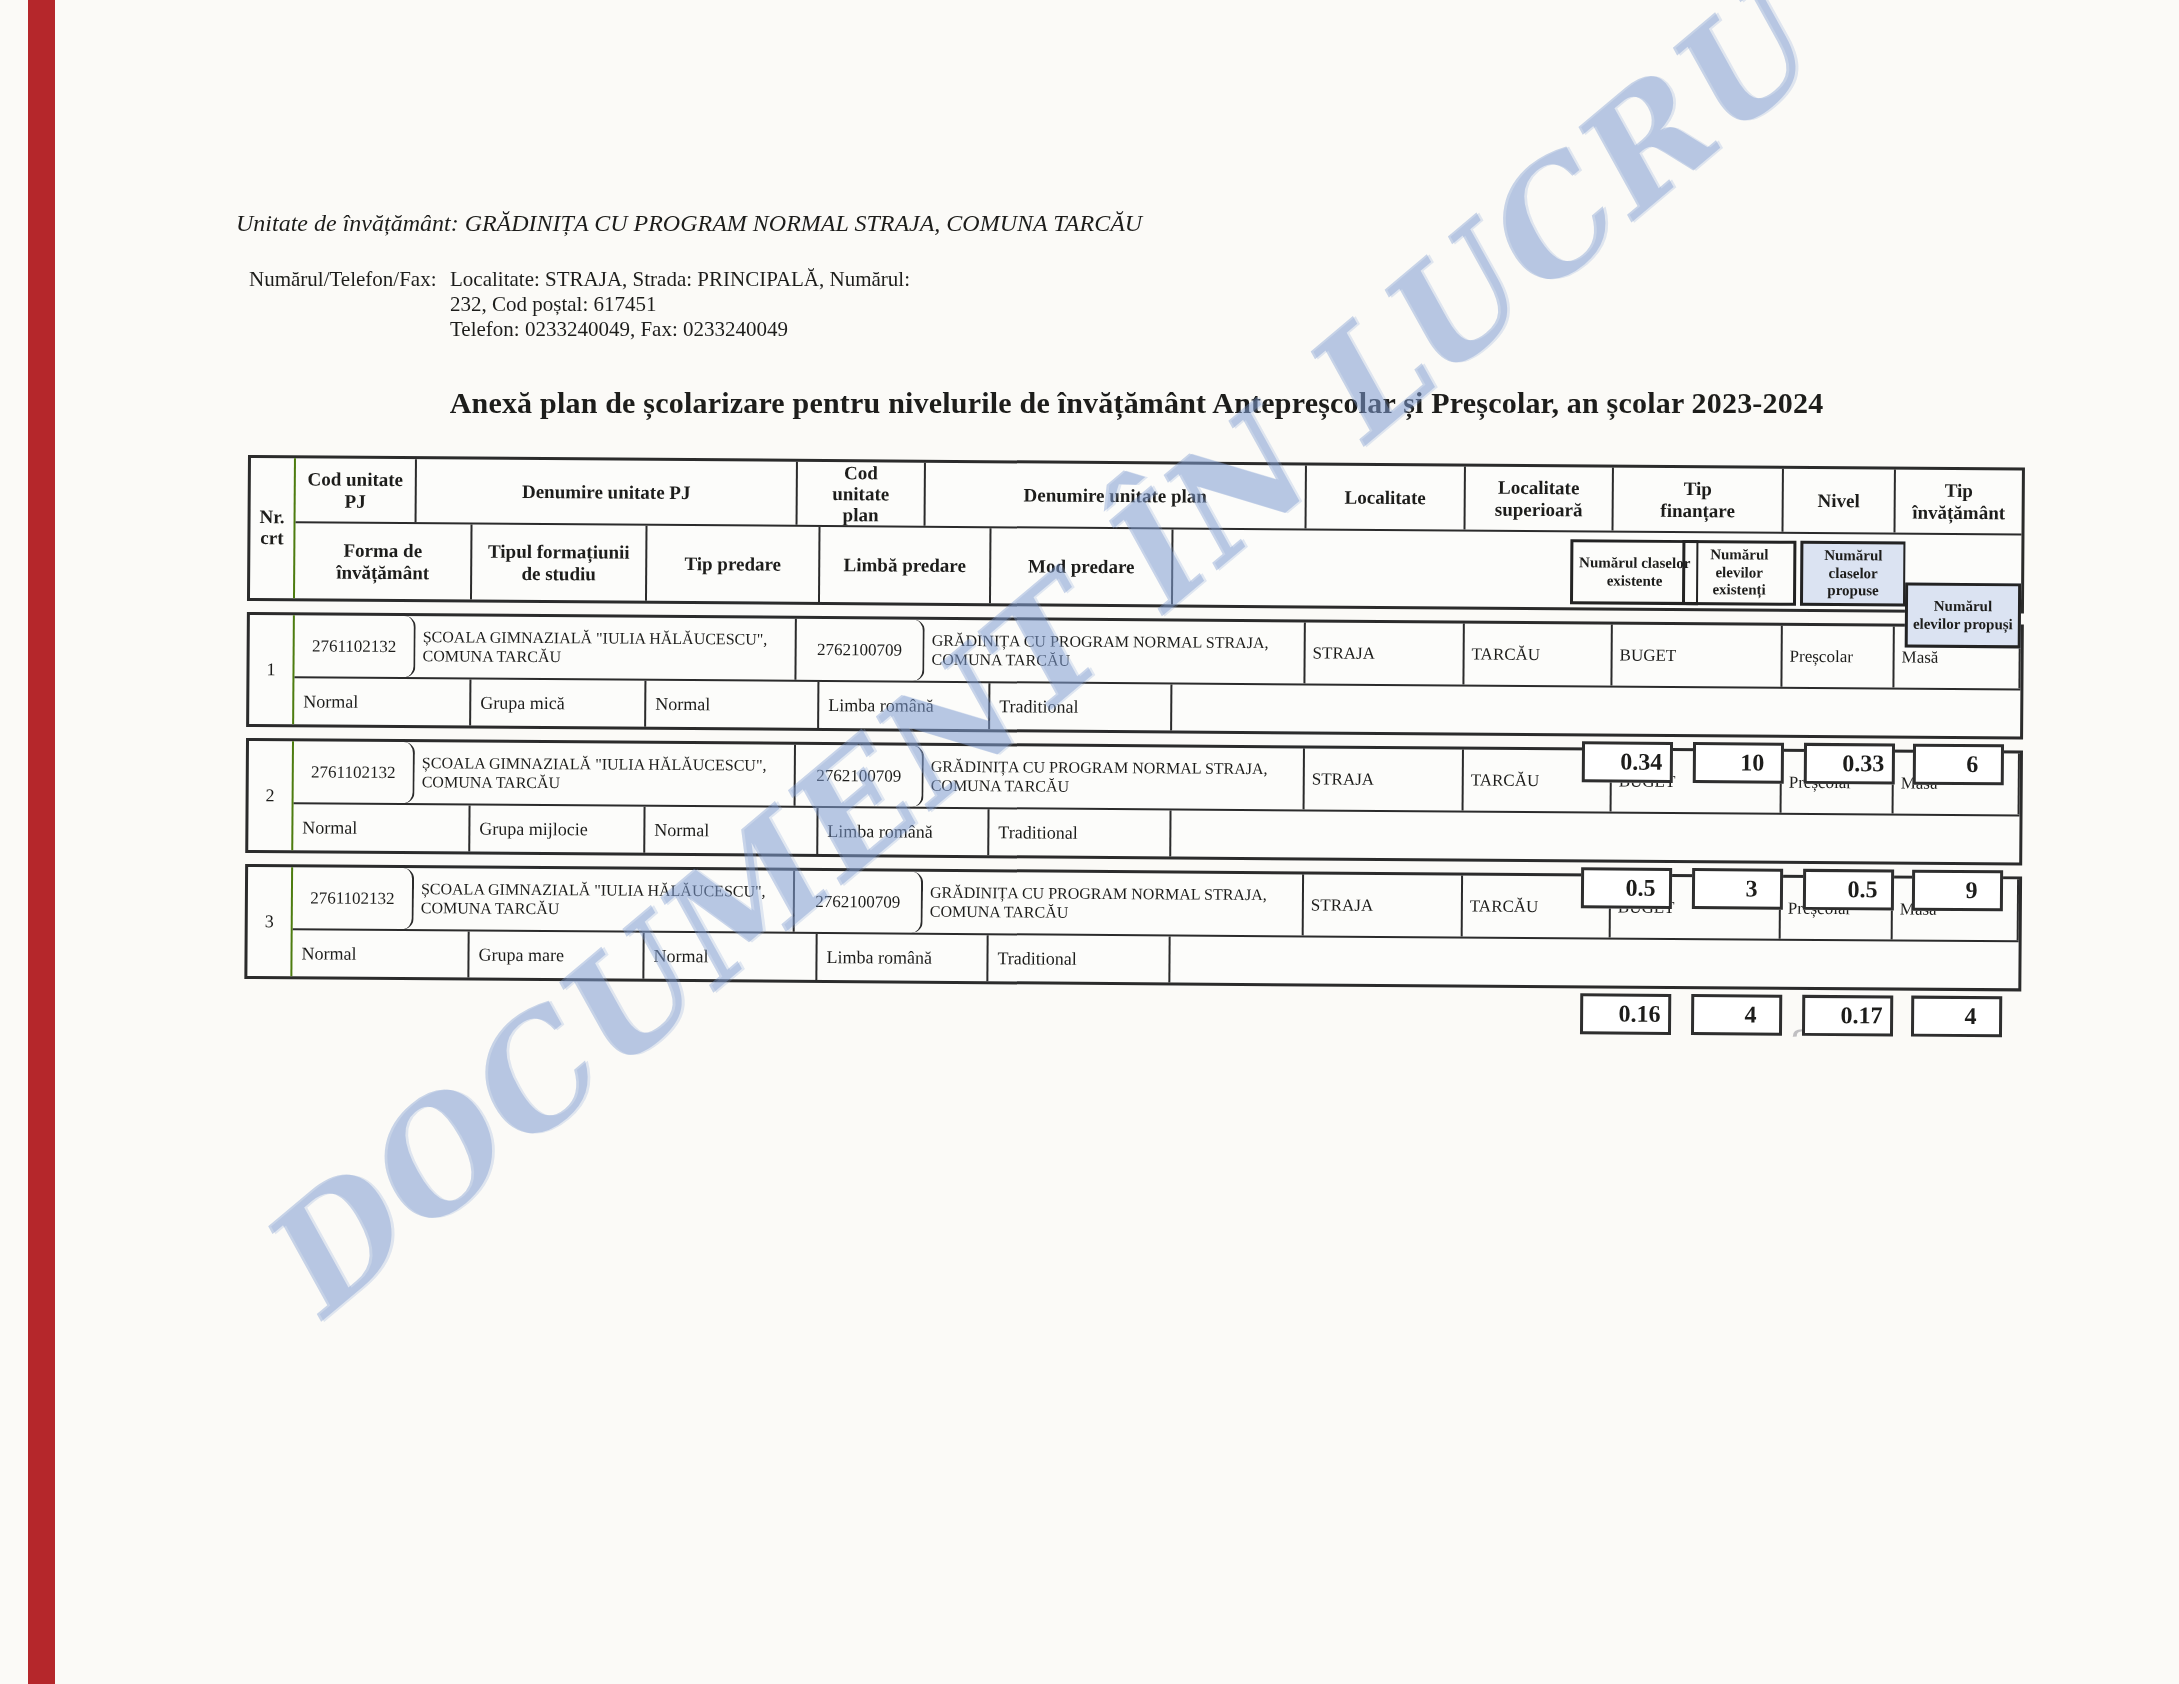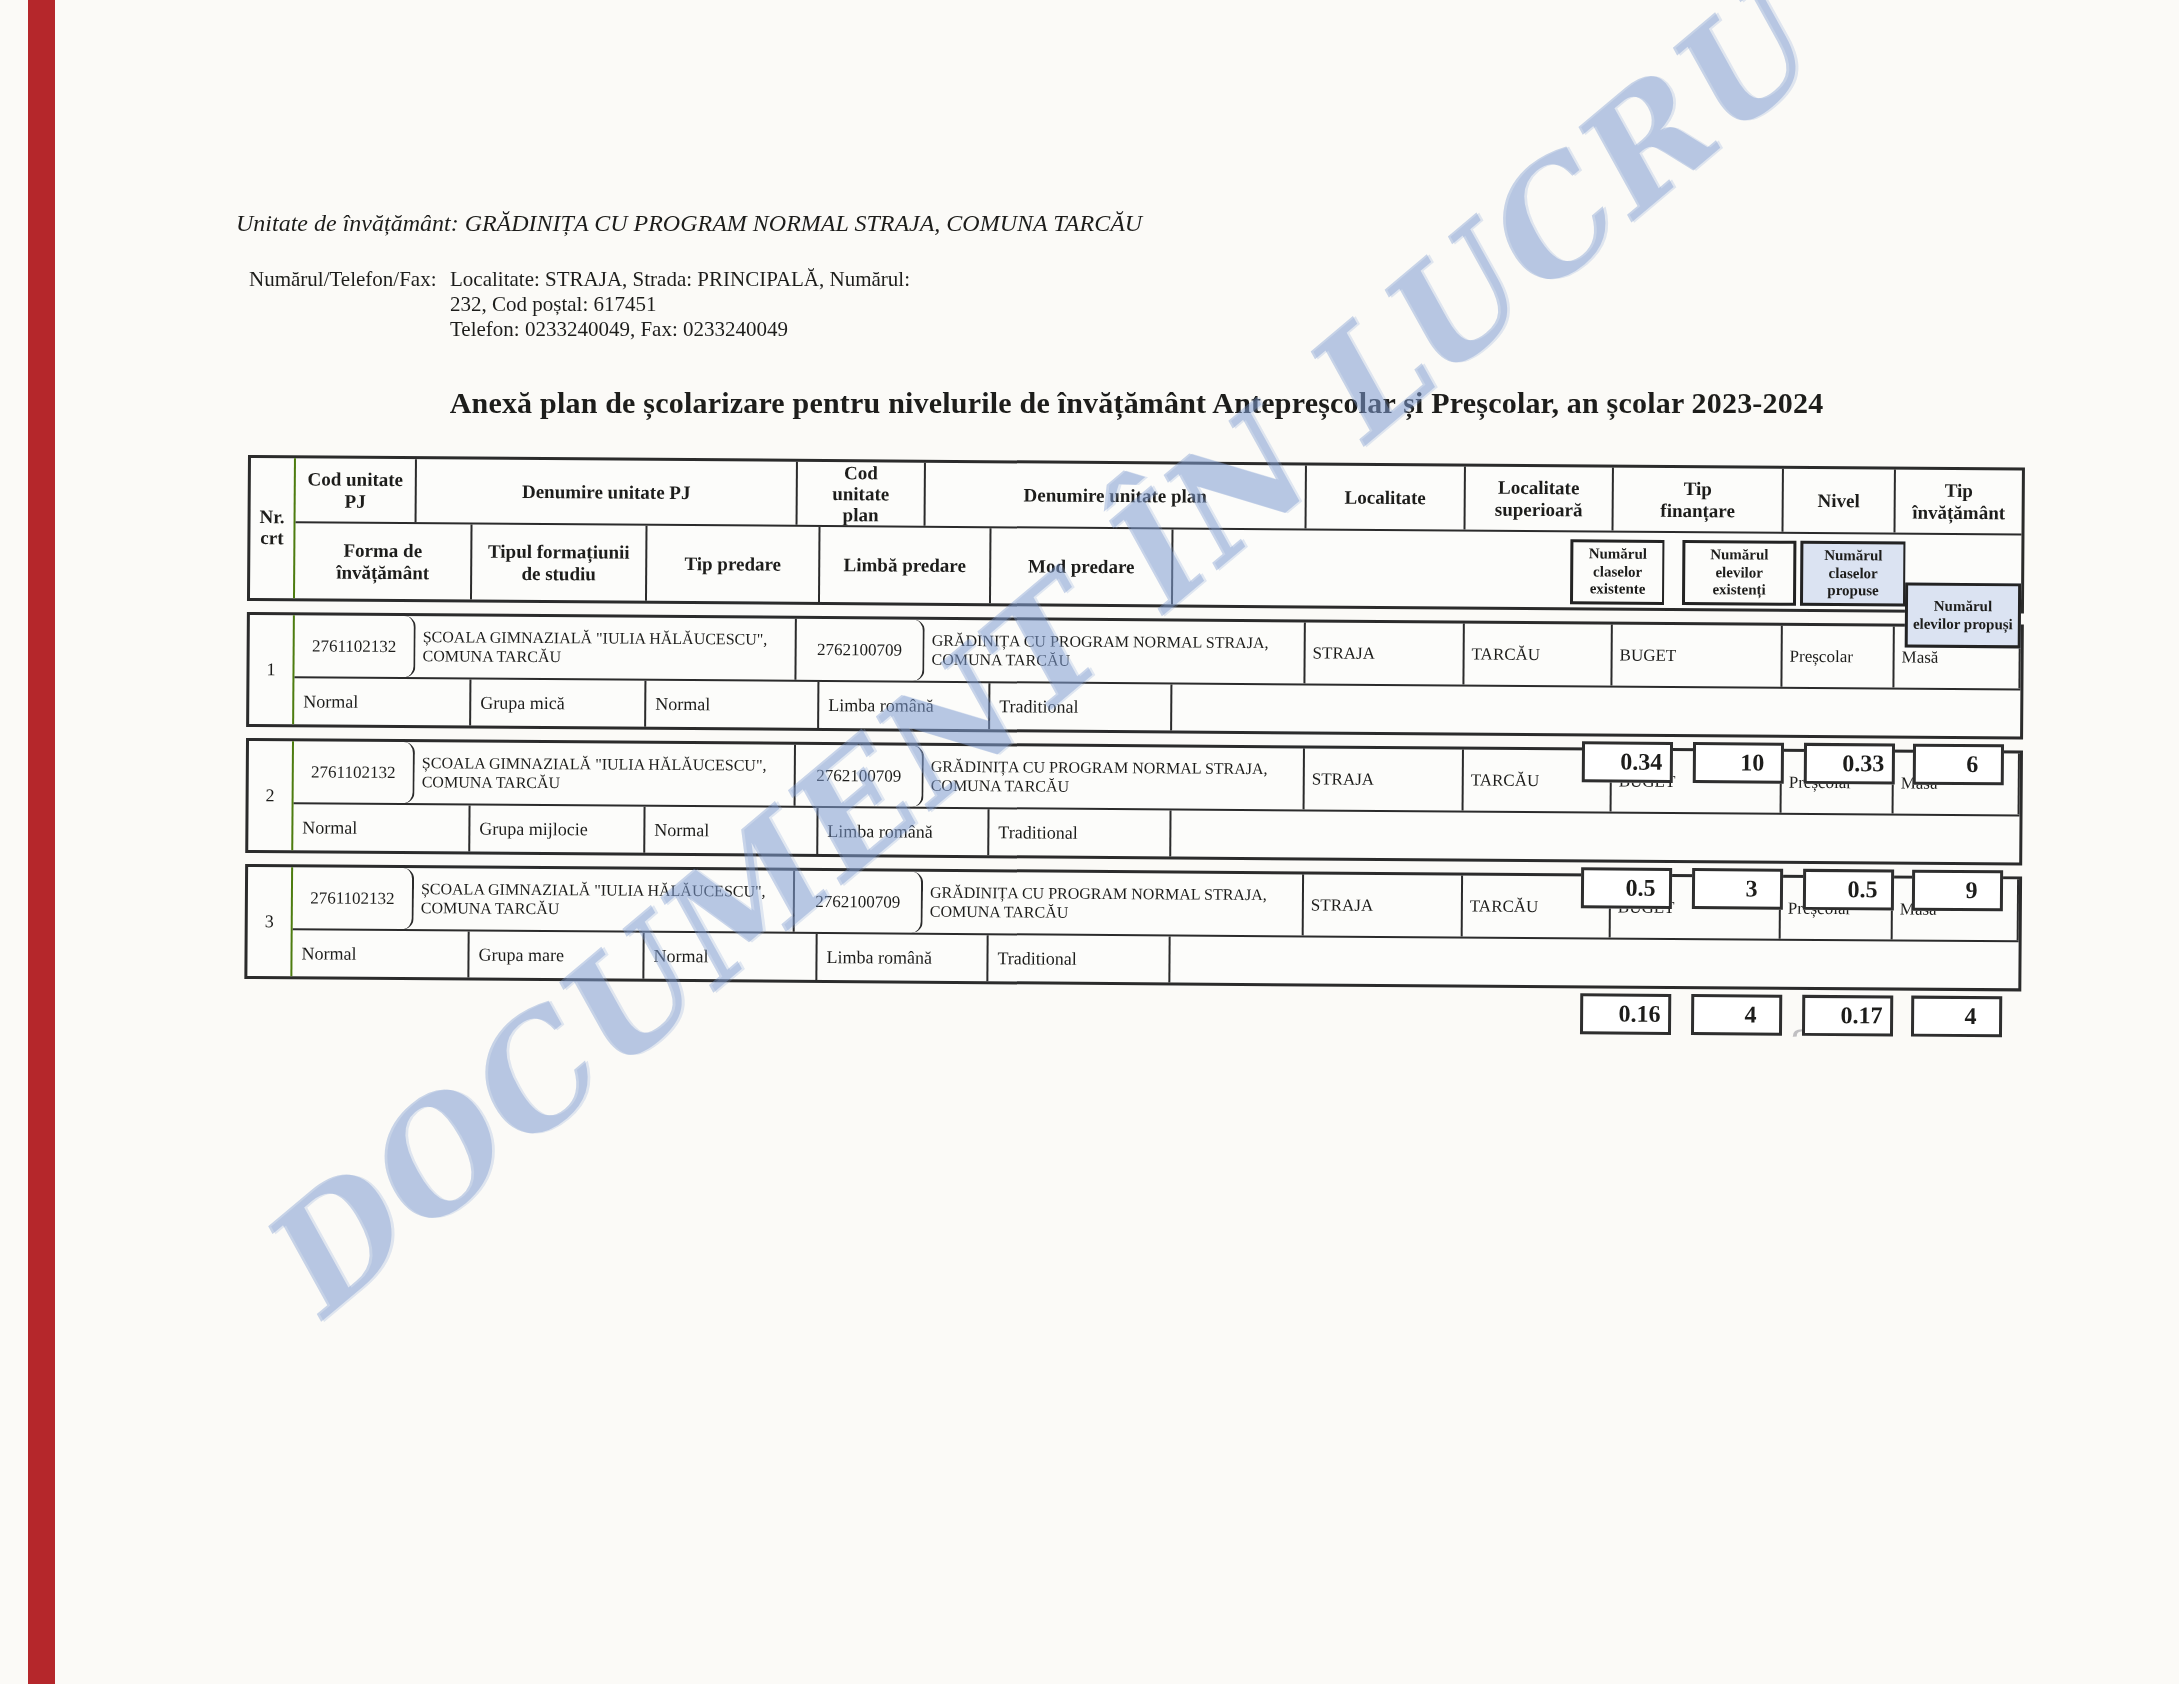--- a/index.html
+++ b/index.html
@@ -63,21 +63,21 @@
   .w-tpred{width:173px;flex:0 0 173px}.w-limba{width:171px;flex:0 0 171px}
   .w-mod{width:182px;flex:0 0 182px}
   .narrow70 span{display:inline-block;max-width:71px}
   .narrow95 span{display:inline-block;max-width:97px}
   .narrow115 span{display:inline-block;max-width:117px}
 
   
   .hnum { position:absolute; display:flex; align-items:center; justify-content:center;
     text-align:center; font-weight:bold; font-size:15px; line-height:1.18;
     border:3px solid #232323; top:72px; height:65px; padding:2px; z-index:2; }
-  .hnum.n1 { left:1320px; width:94px; border-right-width:2px; }
+  .hnum.n1 { left:1320px; width:128px; border-right-width:2px; }
   .hnum.n2 { left:1432px; width:114px; }
   .hnum.n3 { left:1550px; width:105px; border-right-width:2px;align-items:center; }
   .hnum.n4 { left:1655px; width:116px;margin-top:41px; }
   .bluebg { background:#dbe3f2; }
 
   
   .g1 { display:flex; height:63px; border-bottom:2px solid #2b2b2b; }
   .g2 { display:flex; height:46px; }
   .dc { border-right:2px solid #2b2b2b; padding:3px 7px; font-size:17px;
     display:flex; align-items:center; overflow:hidden; }

